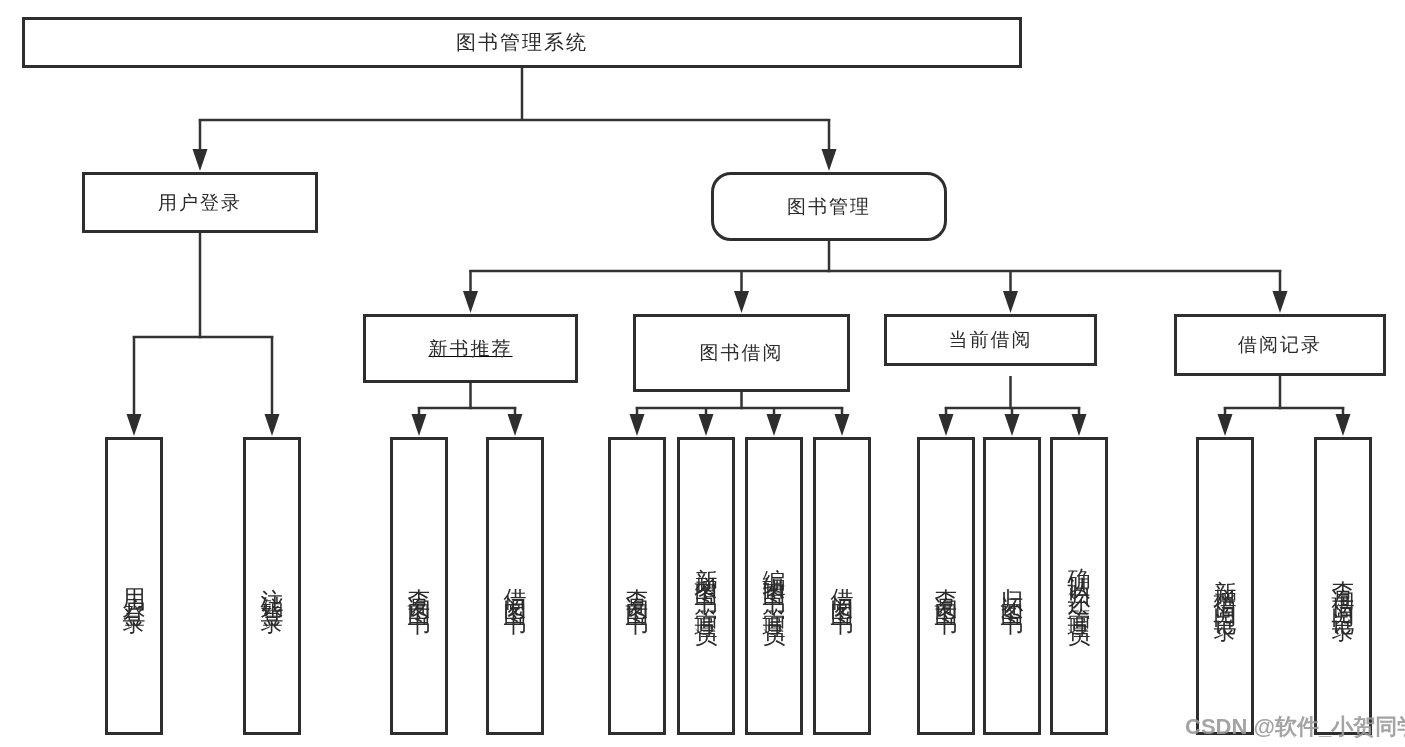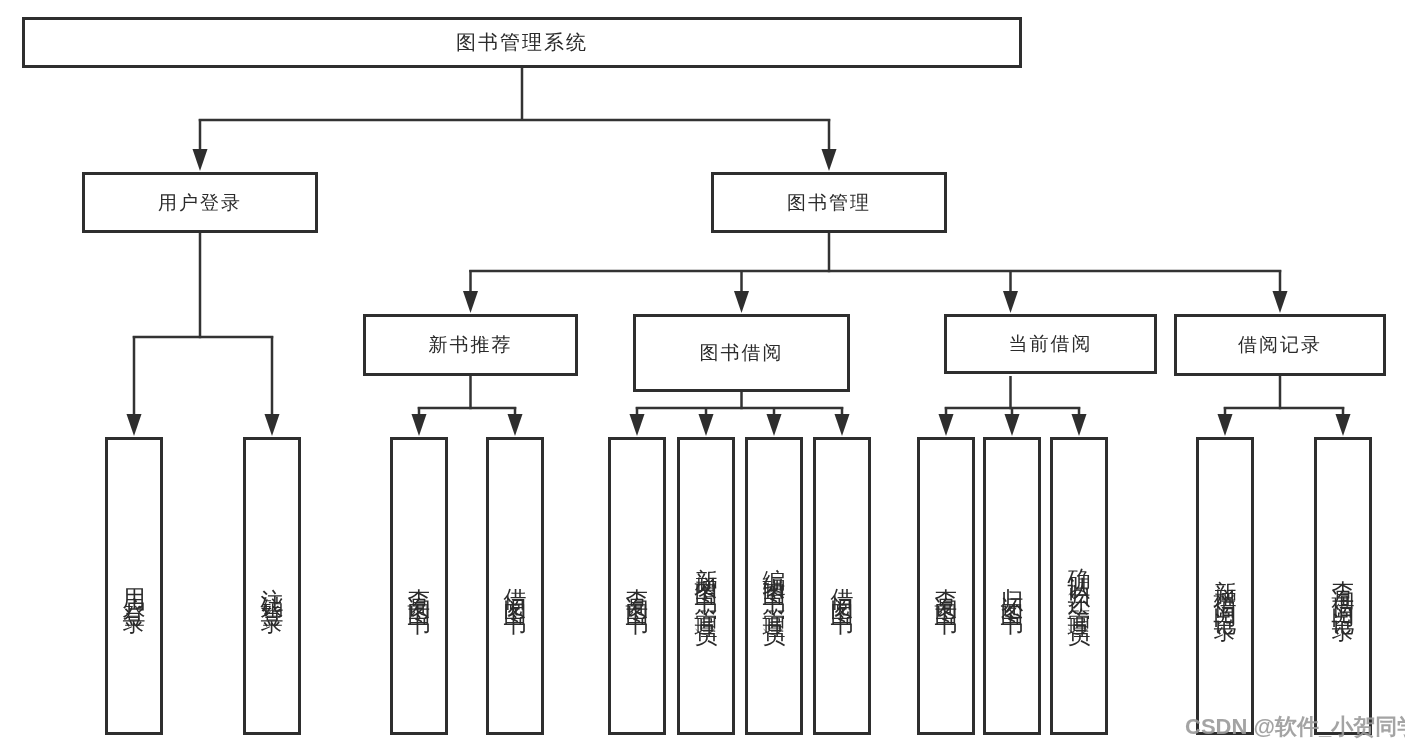--- a/index.html
+++ b/index.html
@@ -150,31 +150,31 @@
     </g>
   </svg>
 
   <div class="node" style="left:22px; top:17px; width:1000px; height:51px;">
     <span class="hlabel root-label">图书管理系统</span>
   </div>
 
   <div class="node" style="left:82px; top:172px; width:236px; height:61px;">
     <span class="hlabel">用户登录</span>
   </div>
-  <div class="node" style="left:711px; top:172px; width:236px; height:61px;">
+  <div class="node" style="left:711px; top:172px; width:236px; height:69px;border-radius:20px;">
     <span class="hlabel">图书管理</span>
   </div>
 
-  <div class="node" style="left:363px; top:314px; width:215px; height:62px;">
+  <div class="node" style="left:363px; top:314px; width:215px; height:69px;text-decoration:underline;">
     <span class="hlabel">新书推荐</span>
   </div>
   <div class="node" style="left:633px; top:314px; width:217px; height:78px;">
     <span class="hlabel">图书借阅</span>
   </div>
-  <div class="node" style="left:944px; top:314px; width:213px; height:60px;">
+  <div class="node" style="left:884px; top:314px; width:213px; height:52px;">
     <span class="hlabel">当前借阅</span>
   </div>
   <div class="node" style="left:1174px; top:314px; width:212px; height:62px;">
     <span class="hlabel">借阅记录</span>
   </div>
 
   <div class="leaf" style="left:105px;">
     <span class="vlabel">用户登录</span>
   </div>
   <div class="leaf" style="left:243px;">

